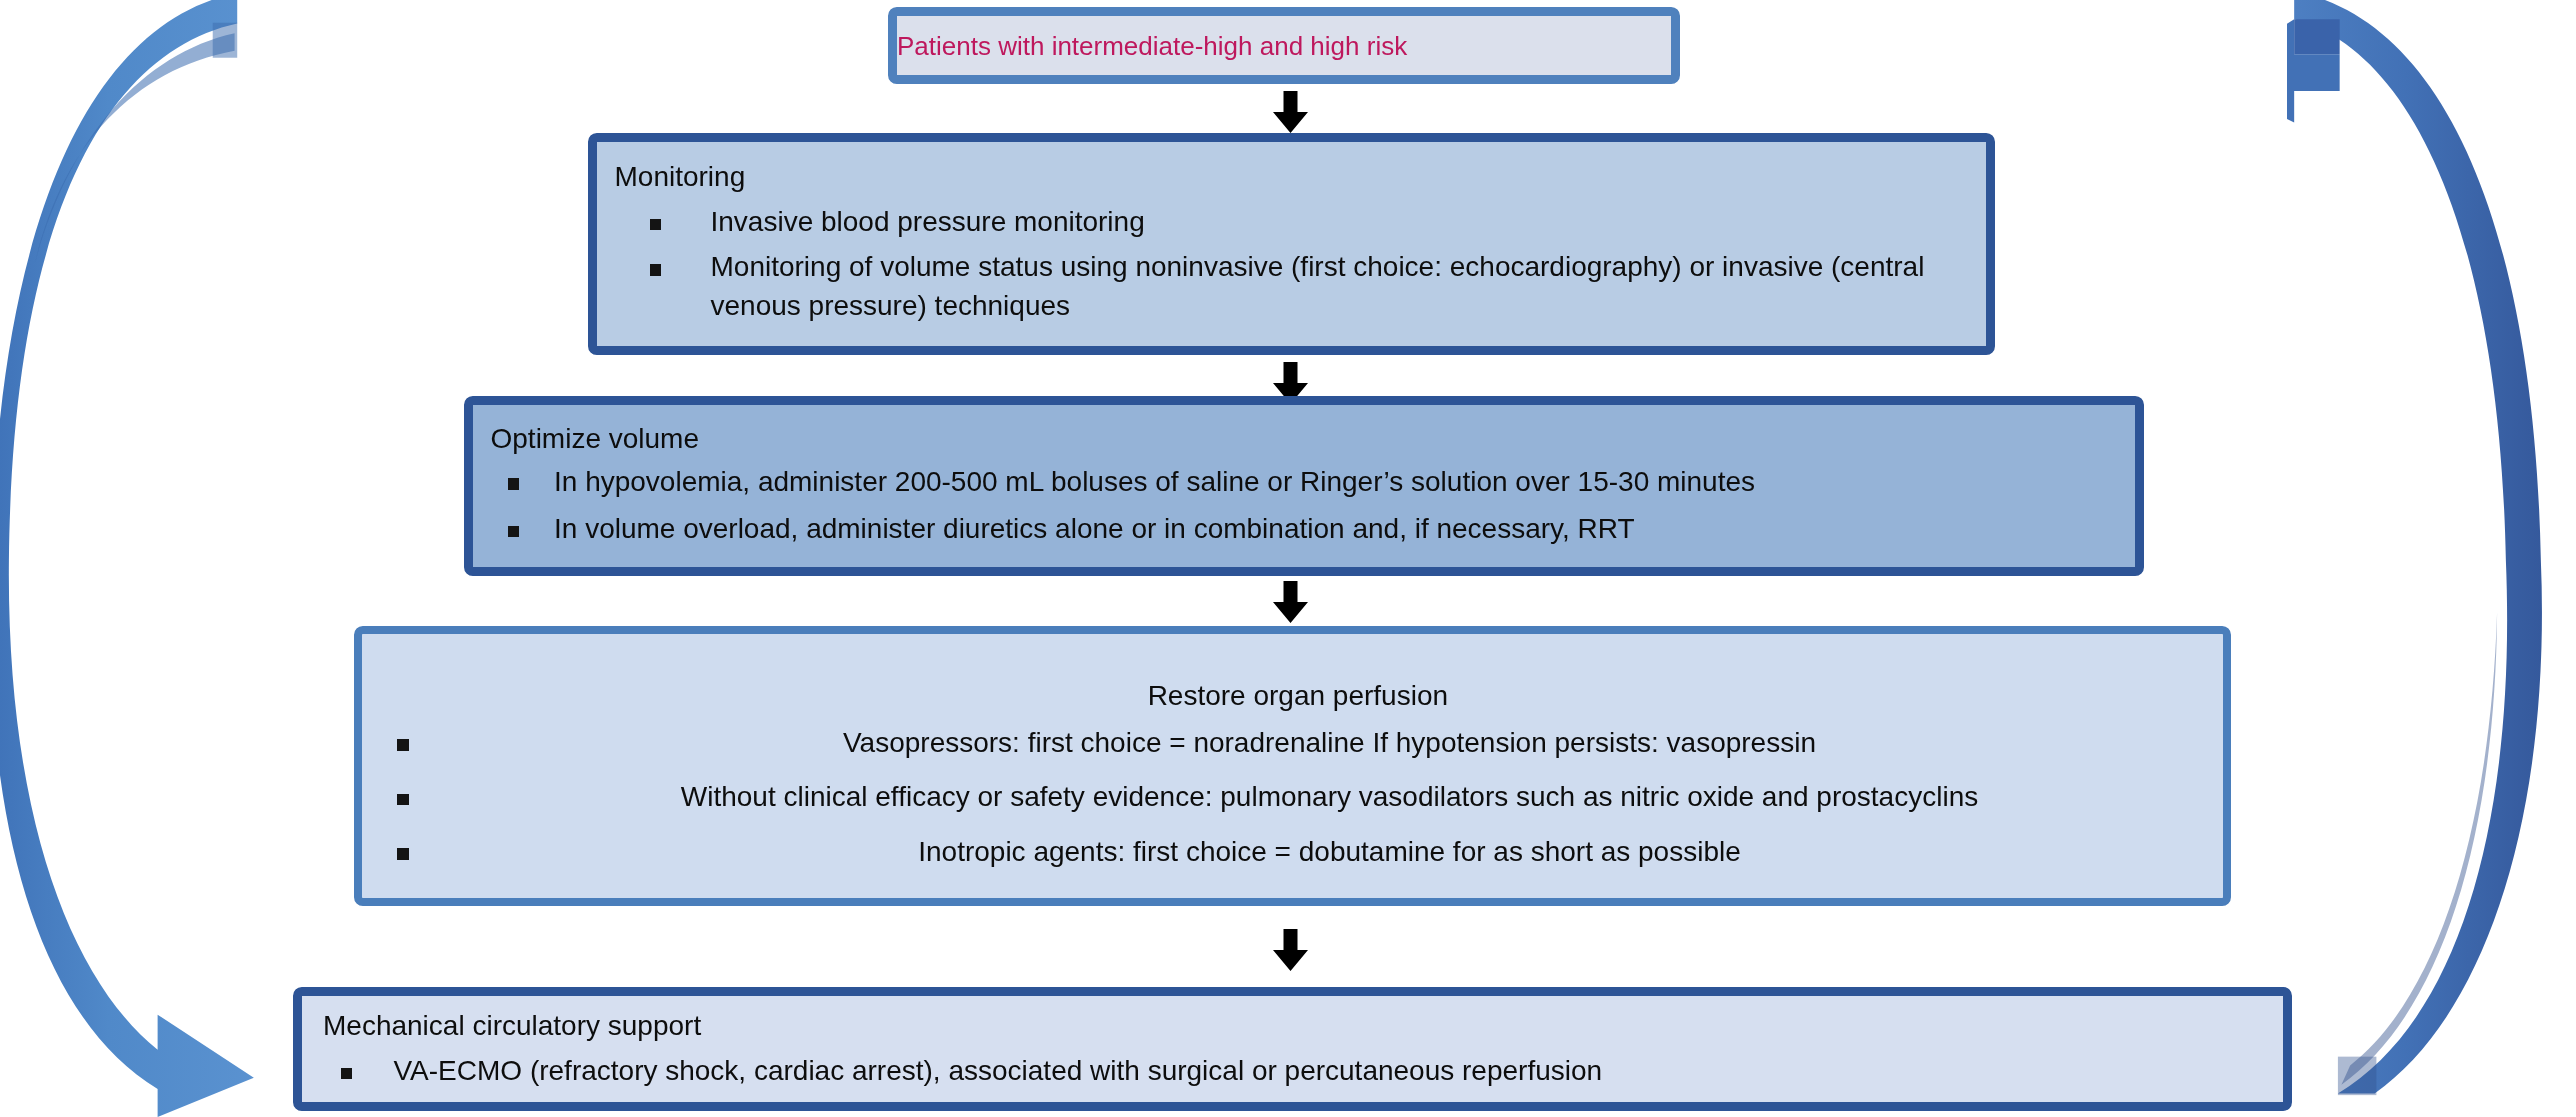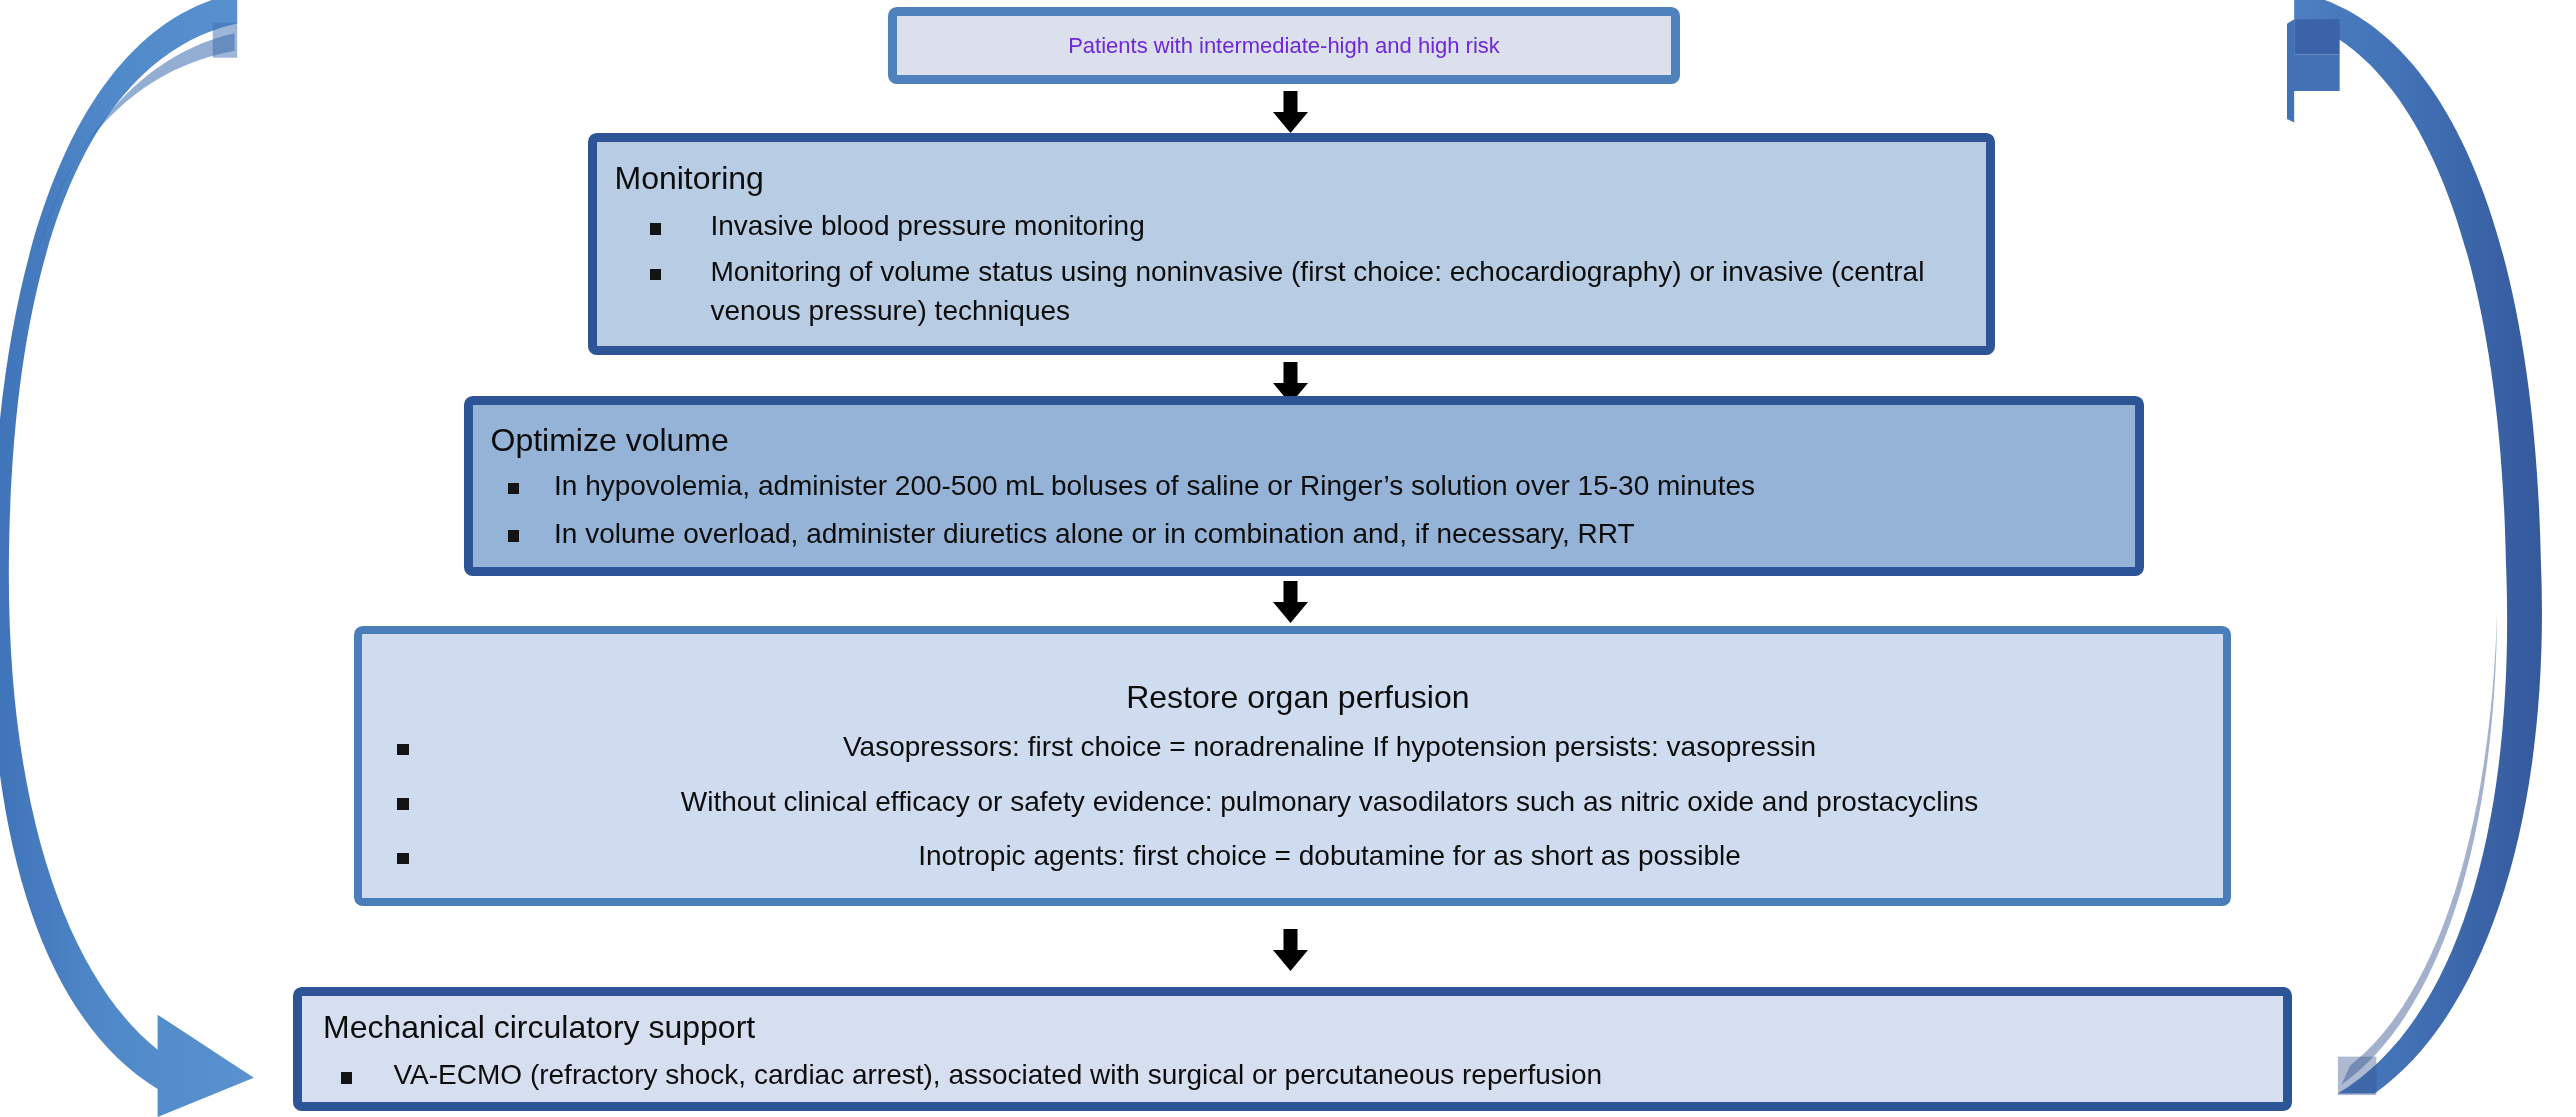--- a/index.html
+++ b/index.html
@@ -25,21 +25,21 @@
     border-style: solid;
     border-radius: 8.8px;
   }
   .box-inner {
     position: absolute;
     inset: 0;
     box-sizing: border-box;
     padding: 0;
   }
   .box-title {
-    font-size: 32px;
+    font-size: 28px;
     color: #0d0d0d;
     line-height: 1.12;
     white-space: nowrap;
   }
   .bullets {
     list-style: none;
     margin: 0;
     padding: 0;
   }
   .bullets li {
@@ -64,23 +64,22 @@
   #box-patients {
     left: 888px; top: 7px; width: 792px; height: 77px;
     border-width: 9.6px;
     border-color: #4f81bd;
     background: #dbe0ec;
   }
   #box-patients .lbl {
     position: absolute;
     left: 0; right: 0; top: 50%;
     transform: translateY(-50%);
-    text-align: center;
-    font-size: 22px;
-    color: #6d28d9;
+    font-size: 26px;
+    color: #be185d;
   }
 
   
   #box-monitoring {
     left: 588px; top: 133px; width: 1407px; height: 222px;
     border-width: 9.6px;
     border-color: #2d5496;
     background: #b8cce4;
   }
   #box-monitoring .pad { padding: 19px 15.8px 0 17.5px; }

